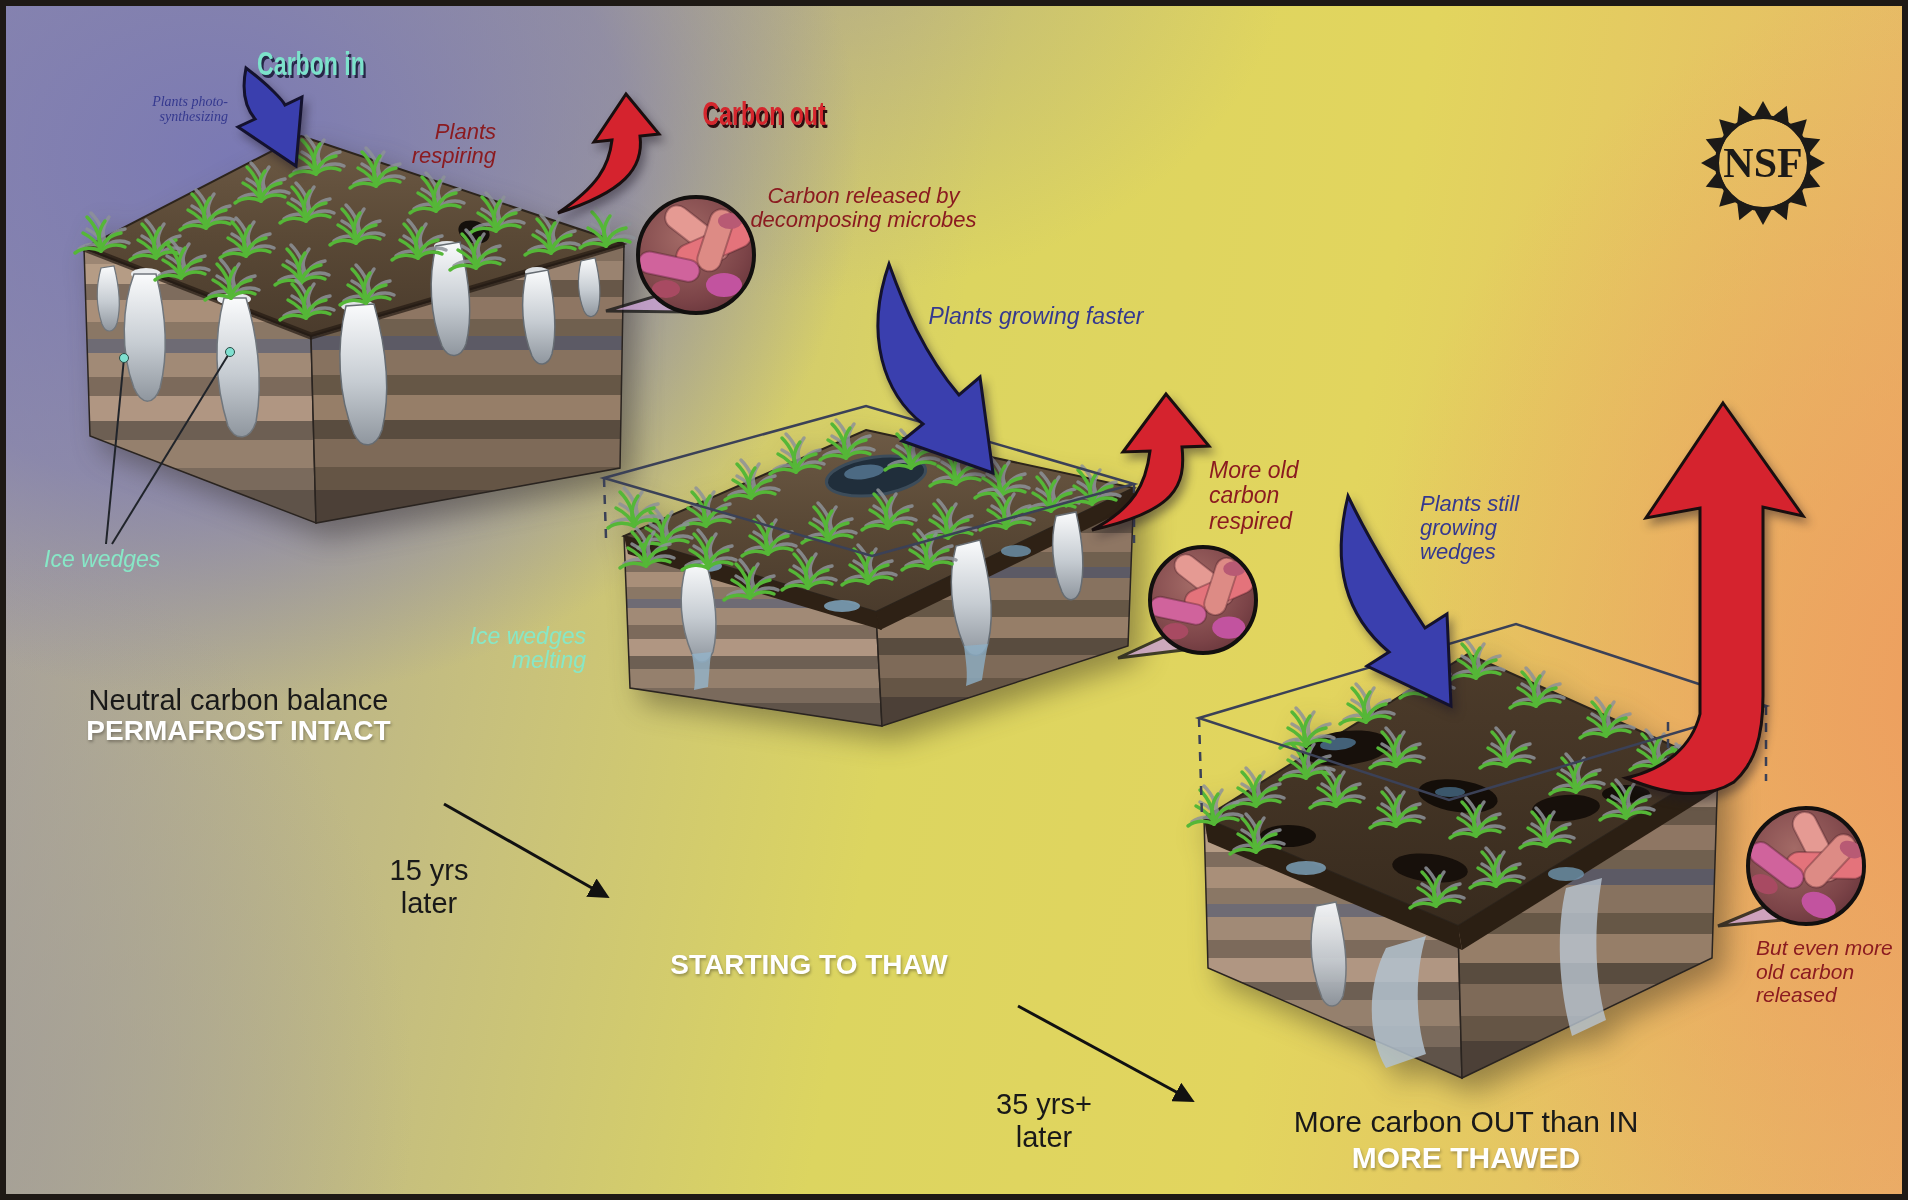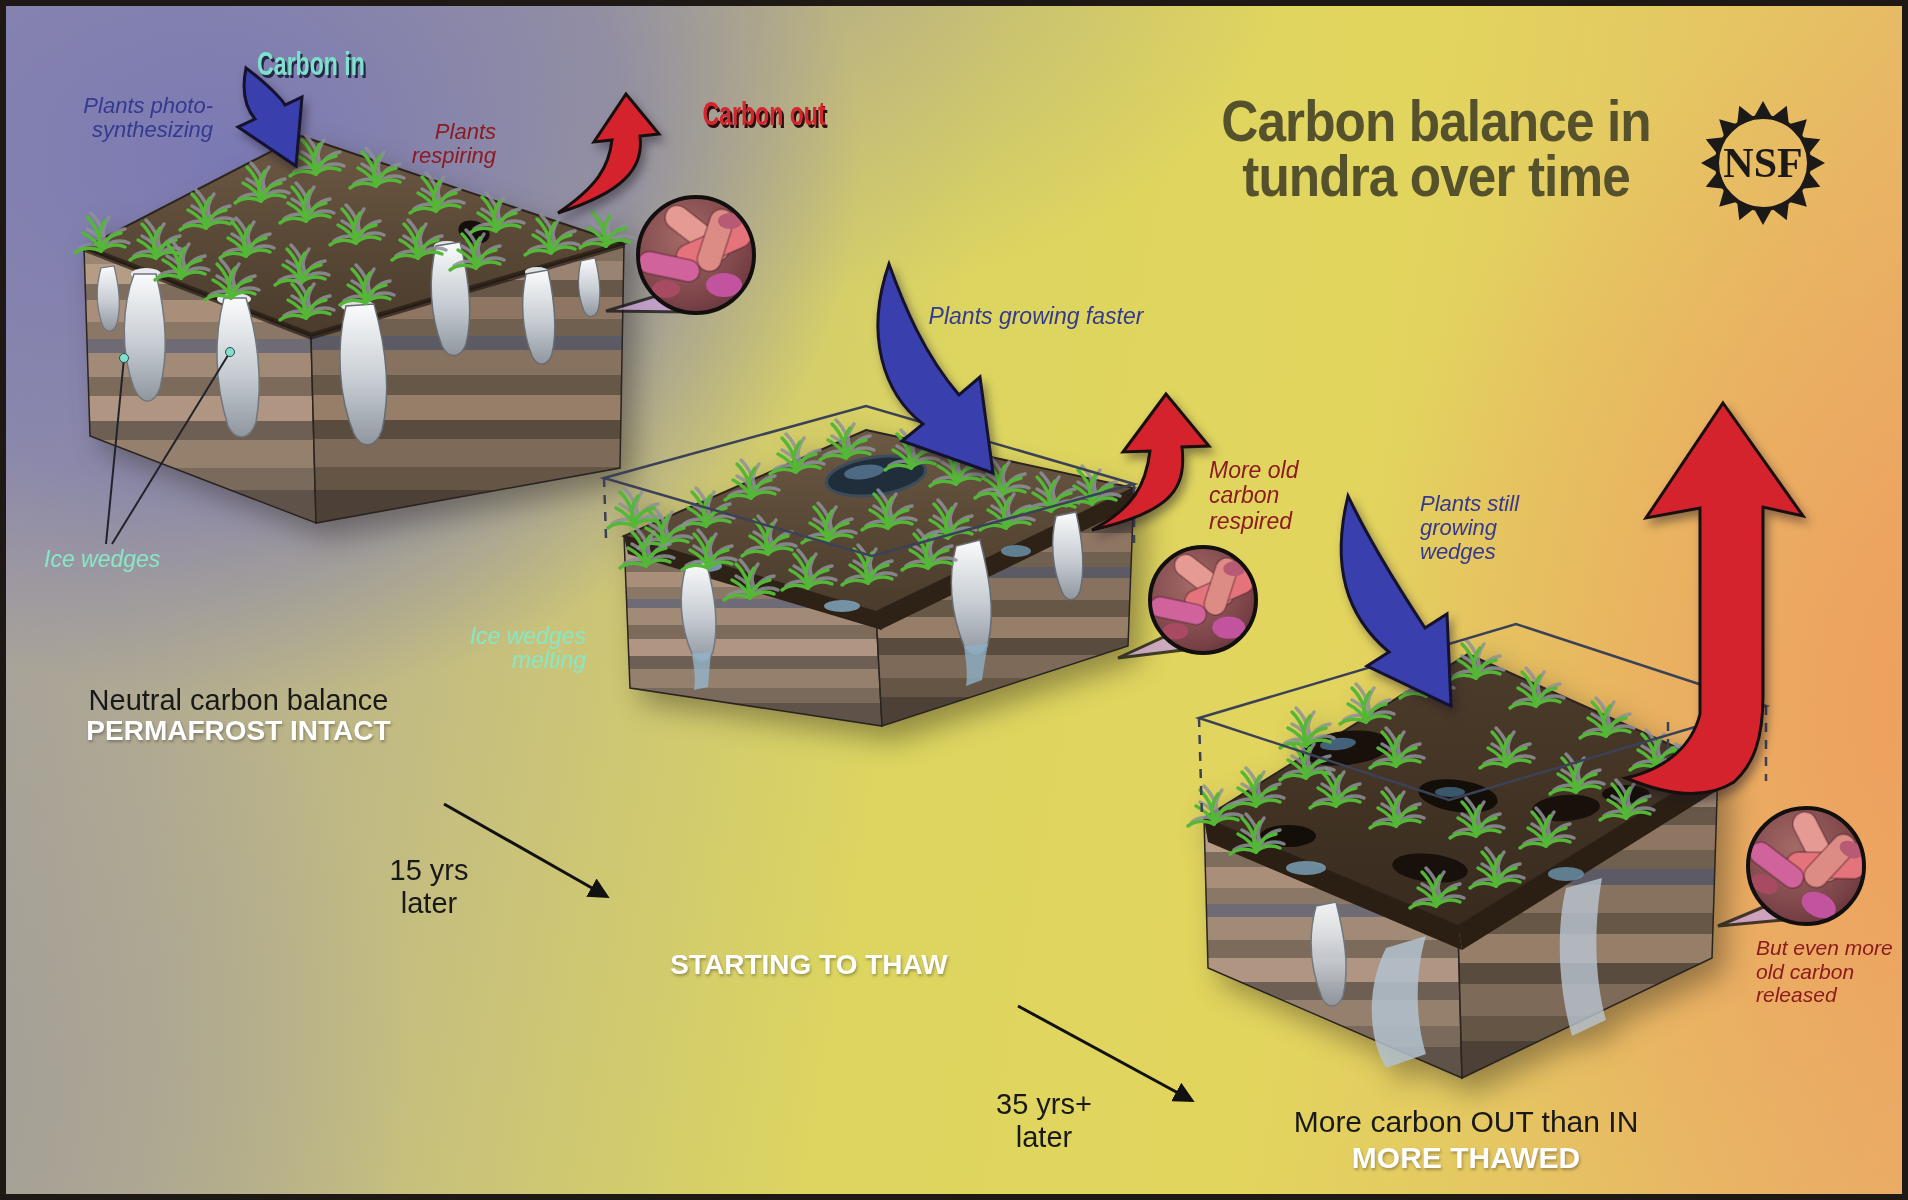--- a/index.html
+++ b/index.html
@@ -384,33 +384,33 @@
   </g>
 </svg>
 
 <div class="lbl ctr" style="left:215px;top:40px;width:180px;">
   <span class="cond carbon-in-lbl">Carbon in</span>
 </div>
 <div class="lbl ctr" style="left:668px;top:90px;width:180px;">
   <span class="cond carbon-out-lbl">Carbon out</span>
 </div>
 
-<div class="lbl ital blue rgt" style="left:47px;top:88px;width:160px;font-size:22px;">
+<div class="lbl ital blue rgt" style="left:62px;top:88px;width:160px;font-size:14px;font-family:Liberation Serif, serif;">
   <span>Plants photo-</span><br>
   <span>synthesizing</span>
 </div>
 <div class="lbl ital dred rgt" style="left:370px;top:114px;width:120px;font-size:22px;">
   <span>Plants</span><br>
   <span>respiring</span>
 </div>
-
-<div class="lbl ctr title" style="left:1150px;top:88px;width:560px;">
-  <span>Carbon balance in</span>
-  <span>tundra over time</span>
-</div>
+<div class="lbl ital dred ctr" style="left:735px;top:178px;width:245px;font-size:22px;">
+  <span>Carbon released by</span><br>
+  <span>decomposing microbes</span>
+</div>
+
 
 <div class="lbl ital blue ctr" style="left:920px;top:298px;width:220px;font-size:23px;">
   <span>Plants growing faster</span>
 </div>
 <div class="lbl ital dred" style="left:1203px;top:452px;width:120px;font-size:23px;line-height:1.1;">
   <span>More old</span><br>
   <span>carbon</span><br>
   <span>respired</span>
 </div>
 

